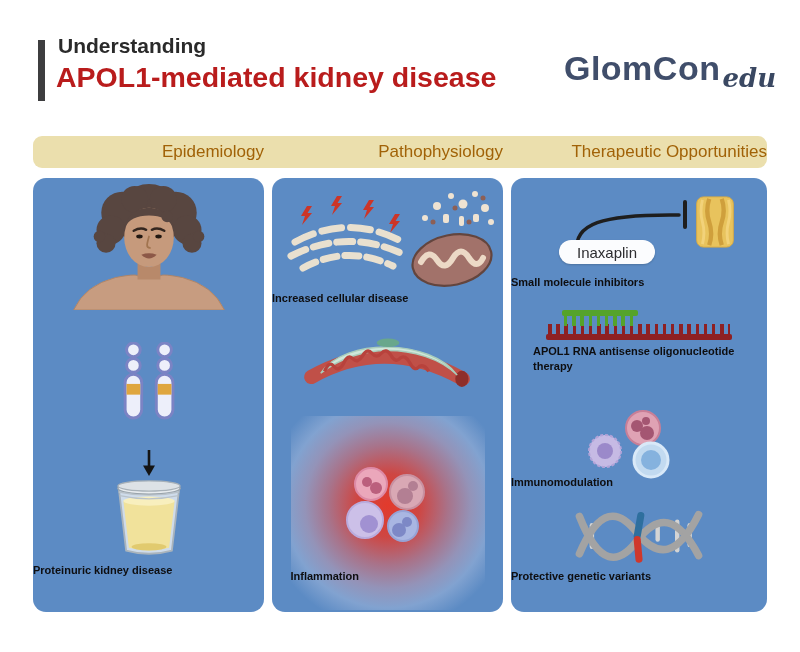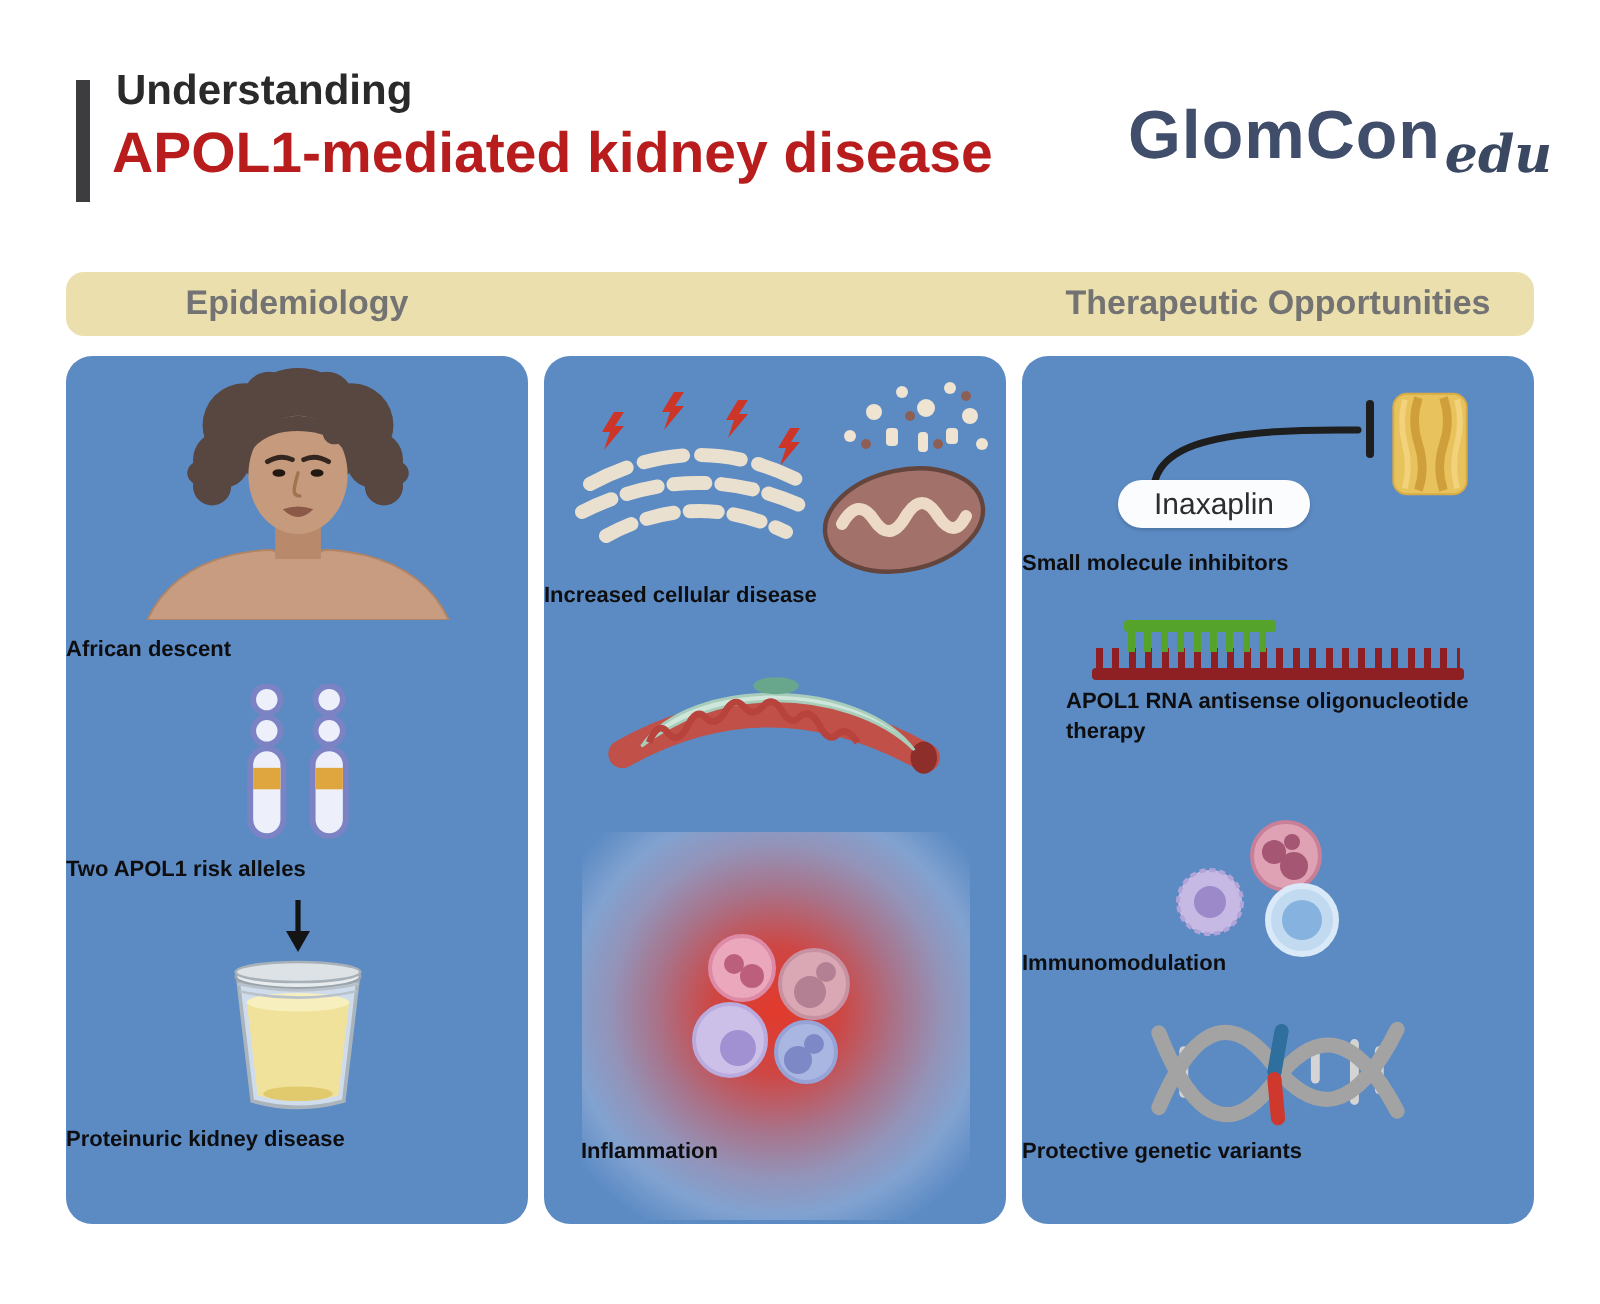--- a/index.html
+++ b/index.html
@@ -9,22 +9,22 @@
   .accent-bar{position:absolute;left:38px;top:40px;width:7px;height:61px;background:#3d3d3f;}
   .kicker{position:absolute;left:58px;top:34px;font-size:21px;font-weight:bold;color:#2a2a2a;}
   .title{position:absolute;left:56px;top:61px;font-size:28.5px;font-weight:bold;color:#b91c1c;}
   .logo-box{position:absolute;left:558px;top:33px;width:224px;height:70px;background:#fff;
             display:flex;align-items:center;justify-content:center;}
   .logo-brand{font-size:34px;color:#404e6b;letter-spacing:.5px;font-weight:bold;}
   .logo-suffix{font-family:"DejaVu Serif",serif;font-style:italic;font-weight:bold;
                font-size:26px;color:#3a4862;margin:20px 0 0 2px;}
   
   .band{position:absolute;left:33px;top:136px;width:734px;height:32px;background:#ebdfad;border-radius:9px;}
-  .band-label{position:absolute;top:0;height:32px;line-height:32px;text-align:center;
-              font-size:17px;font-weight:700;color:#737373;}
+  .band-label{position:absolute;top:0;height:32px;line-height:32px;text-align:right;
+              font-size:17px;font-weight:400;color:#a16207;}
   .bl-1{left:0;width:231px;} .bl-2{left:239px;width:231px;} .bl-3{left:478px;width:256px;}
   
   .panel{position:absolute;top:178px;height:434px;background:#5c8bc4;border-radius:13px;}
   .p1{left:33px;width:231px;} .p2{left:272px;width:231px;} .p3{left:511px;width:256px;}
   .plabel{position:absolute;left:0;right:0;text-align:left;font-weight:bold;
           font-size:11px;color:#0e0e10;}
   .center-x{position:absolute;left:50%;transform:translateX(-50%);}
   
   .glow{position:absolute;left:50%;transform:translateX(-50%);top:238px;width:194px;height:194px;
         background:radial-gradient(circle at 50% 46%,
@@ -52,20 +52,21 @@
   <div class="accent-bar"></div>
   <div class="kicker">Understanding</div>
   <div class="title">APOL1-mediated kidney disease</div>
   <div class="logo-box">
     <span class="logo-brand">GlomCon</span>
     <span class="logo-suffix">edu</span>
   </div>
 
   <div class="band">
     <div class="band-label bl-1">Epidemiology</div>
+    <div class="band-label bl-2">Pathophysiology</div>
     <div class="band-label bl-3">Therapeutic Opportunities</div>
   </div>
 
   <div class="panel p1">
 
     <svg class="center-x" style="top:6px" width="164" height="126" viewBox="0 0 170 132">
       <g fill="#584640">
         <circle cx="85" cy="34" r="34"></circle>
           <circle cx="57" cy="30" r="22"></circle>
           <circle cx="113" cy="30" r="22"></circle>
@@ -83,35 +84,33 @@
       <ellipse cx="85" cy="56" rx="26" ry="31" fill="#c69a7c"></ellipse>
       <path d="M59,46 Q64,26 85,25 Q106,26 111,46 Q104,33 85,33 Q66,33 59,46 Z" fill="#584640"></path>
       <circle cx="104" cy="34" r="6" fill="#584640"></circle>
       <path d="M69,49 q7,-4 13,-1" stroke="#33261f" stroke-width="2.6" fill="none" stroke-linecap="round"></path>
       <path d="M88,48 q6,-3 13,1" stroke="#33261f" stroke-width="2.6" fill="none" stroke-linecap="round"></path>
       <ellipse cx="75" cy="55" rx="3.4" ry="2" fill="#221812"></ellipse>
       <ellipse cx="95" cy="55" rx="3.4" ry="2" fill="#221812"></ellipse>
       <path d="M85,55 q-2,7 -2,9 q0,3 3,3" stroke="#a1744f" stroke-width="1.8" fill="none" stroke-linecap="round"></path>
       <path d="M77,74 q8,-3 16,0 q-8,8 -16,0 Z" fill="#8c5847"></path>
     </svg>
-    <div class="plabel" style="top:141px">African descent</div>
 
     <svg class="center-x" style="top:164px" width="92" height="78" viewBox="0 0 92 80">
       <g fill="#edeffa" stroke="#7b83c4" stroke-width="3">
         <circle cx="30" cy="8" r="7"></circle>
           <circle cx="30" cy="24" r="7"></circle>
         <rect x="21.5" y="33" width="17" height="45" rx="8.5"></rect>
         <circle cx="62" cy="8" r="7"></circle>
           <circle cx="62" cy="24" r="7"></circle>
         <rect x="53.5" y="33" width="17" height="45" rx="8.5"></rect>
       </g>
       <rect x="23" y="43" width="14" height="11" fill="#dfa63f"></rect>
       <rect x="55" y="43" width="14" height="11" fill="#dfa63f"></rect>
     </svg>
-    <div class="plabel" style="top:251px">Two APOL1 risk alleles</div>
 
     <svg class="center-x" style="top:272px" width="18" height="26" viewBox="0 0 18 26">
       <line x1="9" y1="0" x2="9" y2="17" stroke="#141414" stroke-width="2.6"></line>
       <polygon points="9,26 3,15.5 15,15.5" fill="#141414"></polygon>
     </svg>
 
     <svg class="center-x" style="top:292px" width="84" height="86" viewBox="0 0 90 94">
       <path d="M12,20 L20,88 Q45,95 70,88 L78,20 Z" fill="rgba(240,243,246,0.78)" stroke="#aab4bc" stroke-width="2"></path>
       <path d="M17,34 L23,85 Q45,91 67,85 L73,34 Q45,40 17,34 Z" fill="#f1e29b"></path>
       <ellipse cx="45" cy="34" rx="28" ry="5" fill="#f8efbe"></ellipse>

